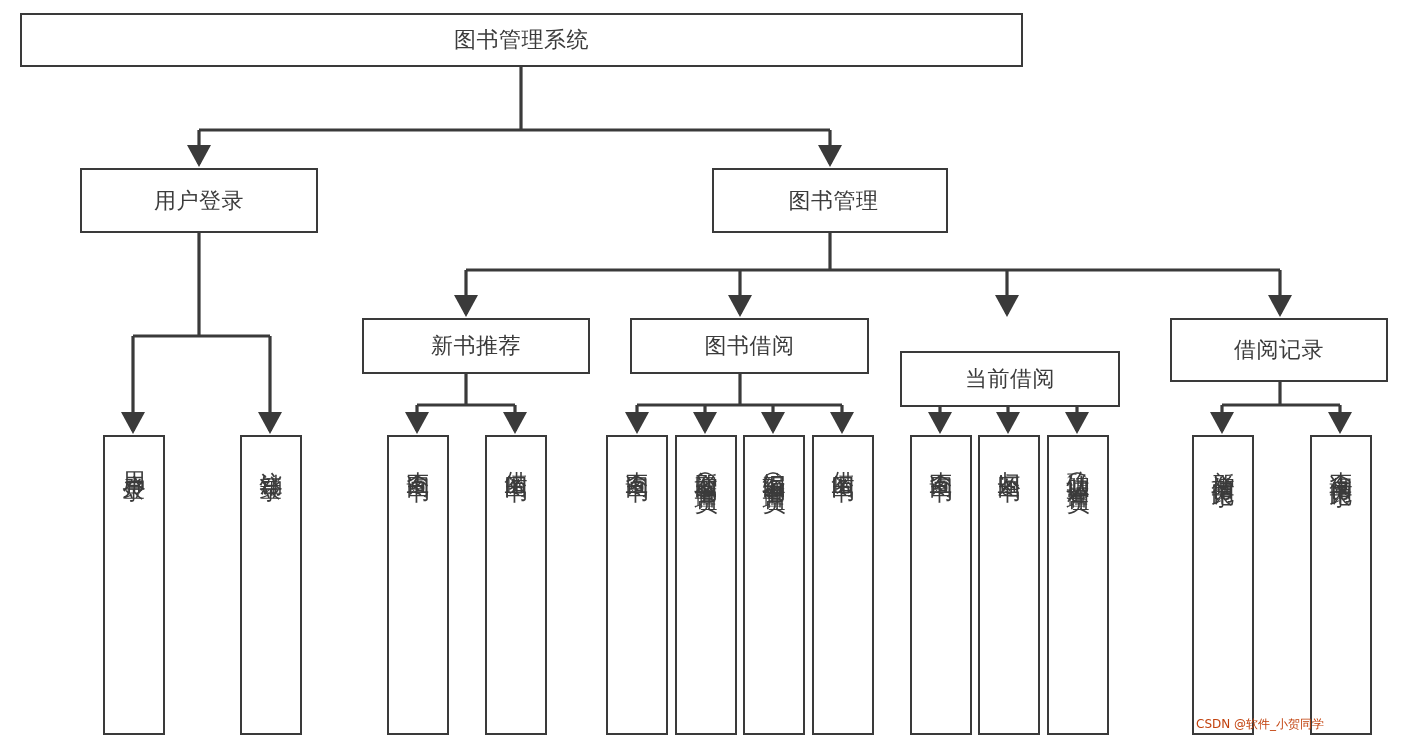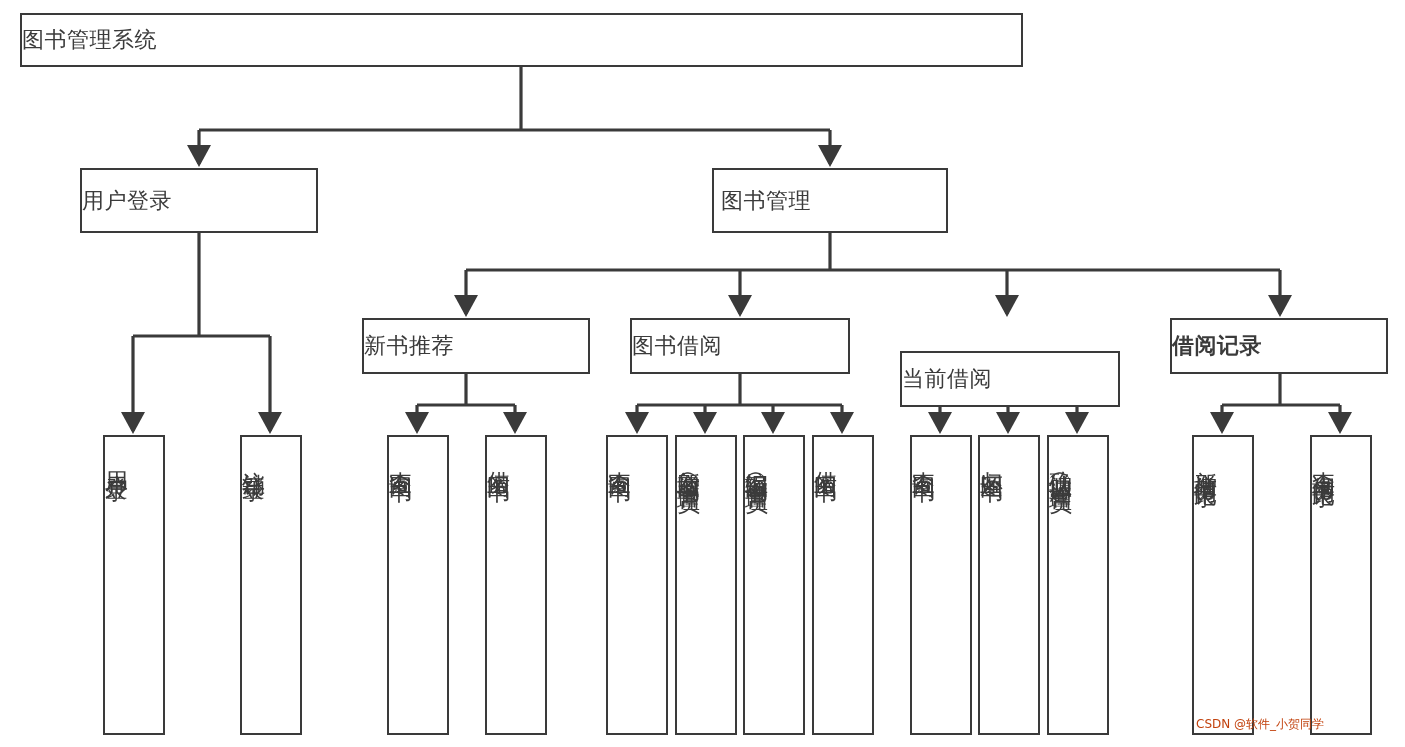--- a/index.html
+++ b/index.html
@@ -26,20 +26,21 @@
     height: 747px;
     pointer-events: none;
   }
   .node {
     position: absolute;
     box-sizing: border-box;
     background: #ffffff;
     border: 2.5px solid #3a3a3a;
     display: flex;
     align-items: center;
+    justify-content: center;
     color: #3b3b3b;
   }
   .node .label {
     color: #3b3b3b;
     line-height: 1.18;
     text-align: center;
     letter-spacing: 0.5px;
   }
   .node.horiz .label {
     writing-mode: horizontal-tb;
@@ -126,27 +127,27 @@
   <div class="node horiz" style="left:80px; top:168px; width:238px; height:65px;">
     <span class="label">用户登录</span>
   </div>
   <div class="node horiz" style="left:712px; top:168px; width:236px; height:65px;padding-left:7px;">
     <span class="label">图书管理</span>
   </div>
 
   <div class="node horiz" style="left:362px; top:318px; width:228px; height:56px;">
     <span class="label">新书推荐</span>
   </div>
-  <div class="node horiz" style="left:630px; top:318px; width:220px; height:56px;">
+  <div class="node horiz" style="left:630px; top:318px; width:239px; height:56px;">
     <span class="label">图书借阅</span>
   </div>
   <div class="node horiz" style="left:900px; top:318px; width:220px; height:56px;margin-top:33px;">
     <span class="label">当前借阅</span>
   </div>
-  <div class="node horiz" style="left:1170px; top:318px; width:218px; height:56px;font-weight:bold;">
+  <div class="node horiz" style="left:1170px; top:318px; width:218px; height:64px;">
     <span class="label">借阅记录</span>
   </div>
 
   <div class="node vert" style="left:103px; top:435px; width:62px; height:300px;">
     <span class="label">用户登录</span>
   </div>
   <div class="node vert" style="left:240px; top:435px; width:62px; height:300px;">
     <span class="label">注销登录</span>
   </div>
 

